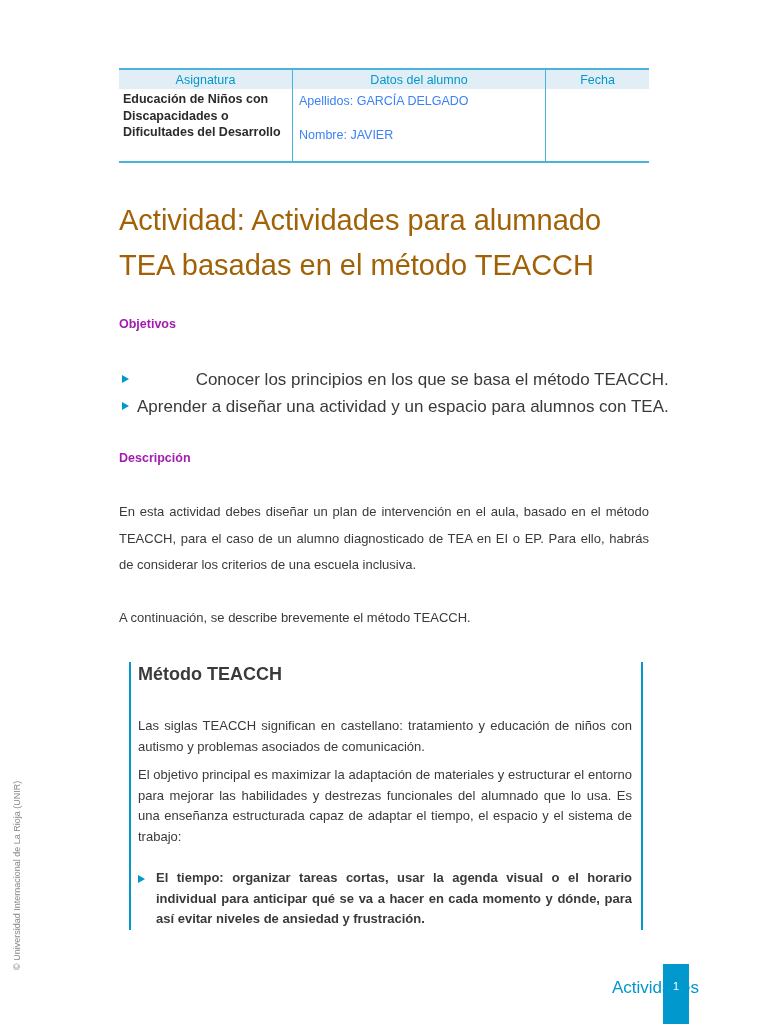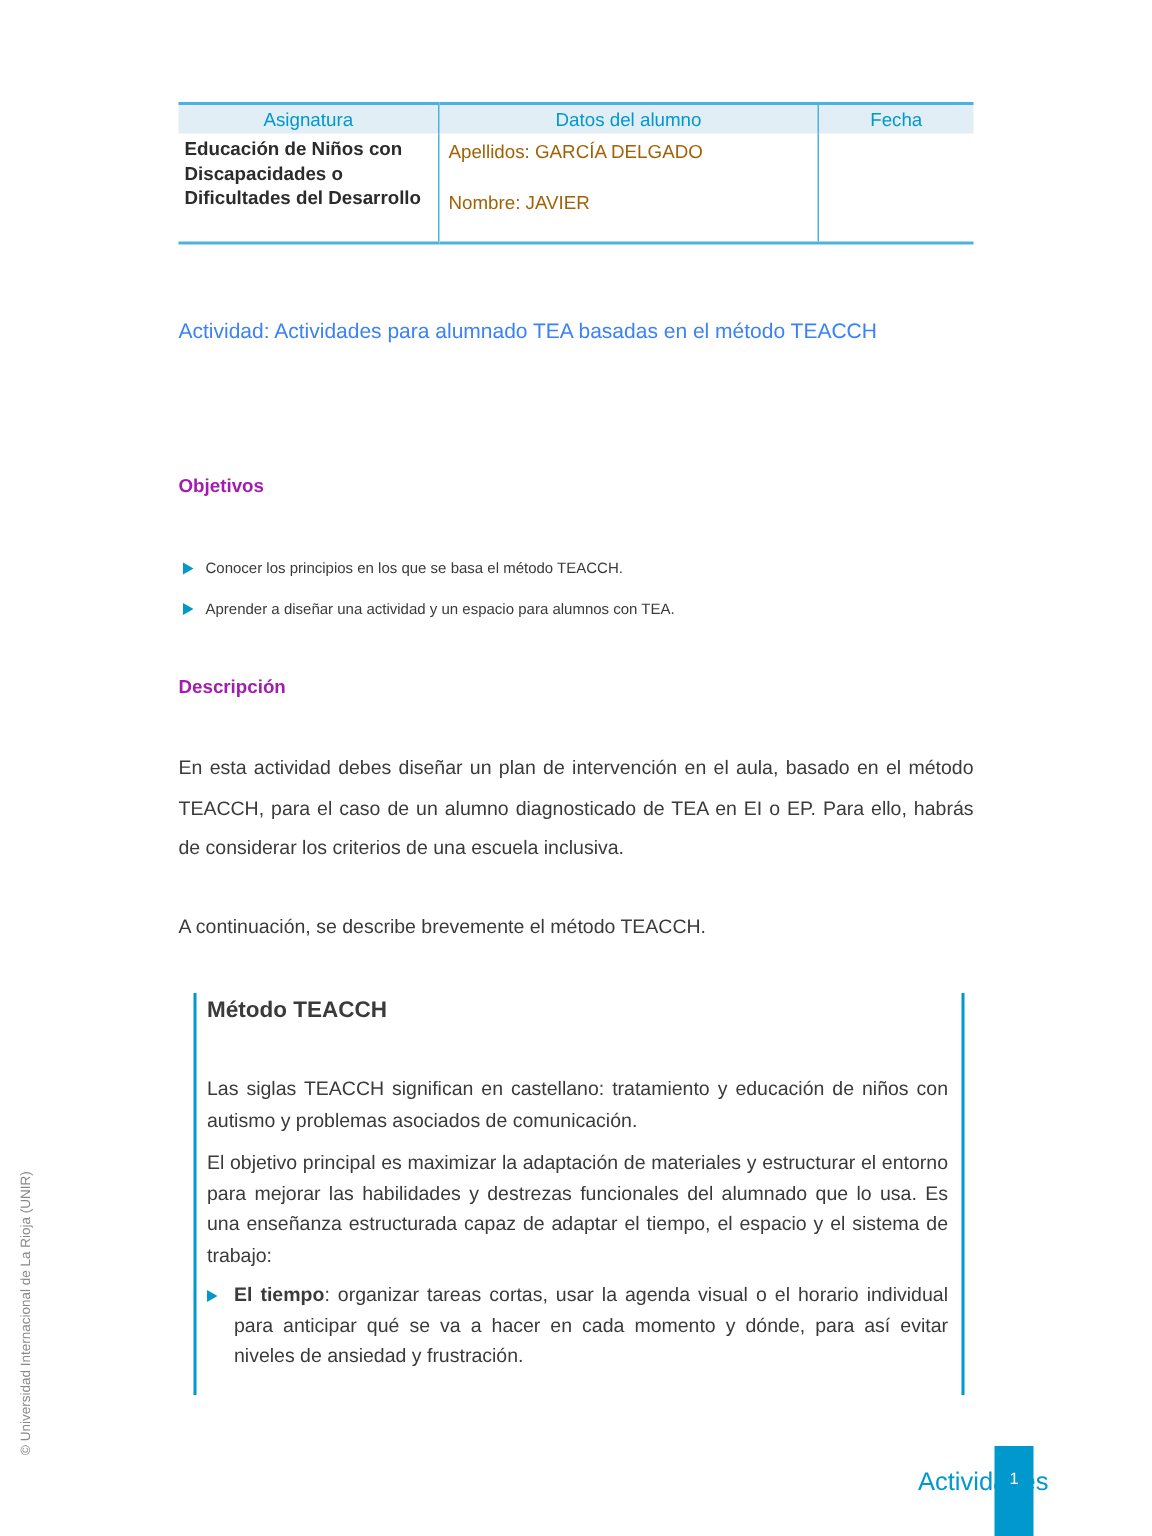--- a/index.html
+++ b/index.html
@@ -5,32 +5,32 @@
     html, body { margin:0; padding:0; background:#fff; }
     body { width:768px; height:1024px; position:relative; overflow:hidden;
       font-family:"Liberation Sans", sans-serif; color:#3a3a3a; }
     .hdr { position:absolute; left:119px; top:68px; width:530px; border-collapse:collapse; font-size:12.5px; }
     .hdr th { background:#e1eef6; color:#0098cd; font-weight:normal; height:19px; padding:0; border-top:2px solid #4ab3dd; }
     .hdr td { vertical-align:top; padding:0; border-bottom:2px solid #4ab3dd; }
     .hdr .c1 { width:165px; }
     .hdr .c2 { width:246px; border-left:1px solid #4ab3dd; }
     .hdr .c3 { border-left:1px solid #4ab3dd; }
     .subj { font-weight:bold; text-align:left; line-height:16.5px; padding:2px 4px 2px 4px !important; color:#2b2b2b; }
-    .student { padding:4px 0 0 6px !important; line-height:16px; color:#a16207; }
+    .student { padding:4px 0 0 6px !important; line-height:16px; color:#3b82f6; }
     .student div { margin-bottom:18px; }
-    .title { position:absolute; left:119px; top:198px; width:540px; color:#3b82f6; font-size:14px; line-height:45px; }
+    .title { position:absolute; left:119px; top:198px; width:540px; color:#a16207; font-size:29px; line-height:45px; }
     .h { position:absolute; left:119px; font-weight:bold; font-size:12.5px; color:#a21caf; }
-    .blist { position:absolute; left:119px; font-size:10px; margin:0; padding:0; list-style:none; }
+    .blist { position:absolute; left:119px; font-size:17px; margin:0; padding:0; list-style:none;text-align:right; }
     .blist li { position:relative; padding-left:18px; height:27px; line-height:17px; }
     .tri { position:absolute; left:3px; top:4px; width:0; height:0; border-top:4.5px solid transparent; border-bottom:4.5px solid transparent; border-left:7px solid #0098cd; }
     .para { position:absolute; left:119px; width:530px; font-size:13px; line-height:26.5px; text-align:justify; margin:0; }
     .box { position:absolute; left:129px; top:662px; width:510px; height:268px; border-left:2px solid #0098cd; border-right:2px solid #0098cd; }
     .box .in { position:absolute; left:7px; width:494px; font-size:13px; line-height:20.5px; text-align:justify; margin:0; }
-    .box .bh { font-weight:bold; font-size:15px; top:2px; }
-    .box .bl { position:absolute; left:7px; top:191px; width:494px; font-size:13px; line-height:20.5px; text-align:justify; }
+    .box .bh { font-weight:bold; font-size:18px; top:2px; }
+    .box .bl { position:absolute; left:7px; top:206px; width:494px; font-size:13px; line-height:20.5px; text-align:justify;font-weight:bold; }
     .box .bl .tri { top:7px; }
     .footer-label { position:absolute; left:588px; top:978px; font-size:17px; color:#0098cd;margin-left:24px; }
     .pagebox { position:absolute; left:663px; top:964px; width:26px; height:60px; background:#0098cd; color:#fff; font-size:11px; text-align:center; line-height:44px; }
     .vert { position:absolute; left:12px; top:970px; transform-origin:left top; transform:rotate(-90deg); font-size:9px; color:#888; white-space:nowrap; }
   </style>
 </head>
 <body>
 
 <table class="hdr">
   <tbody>

